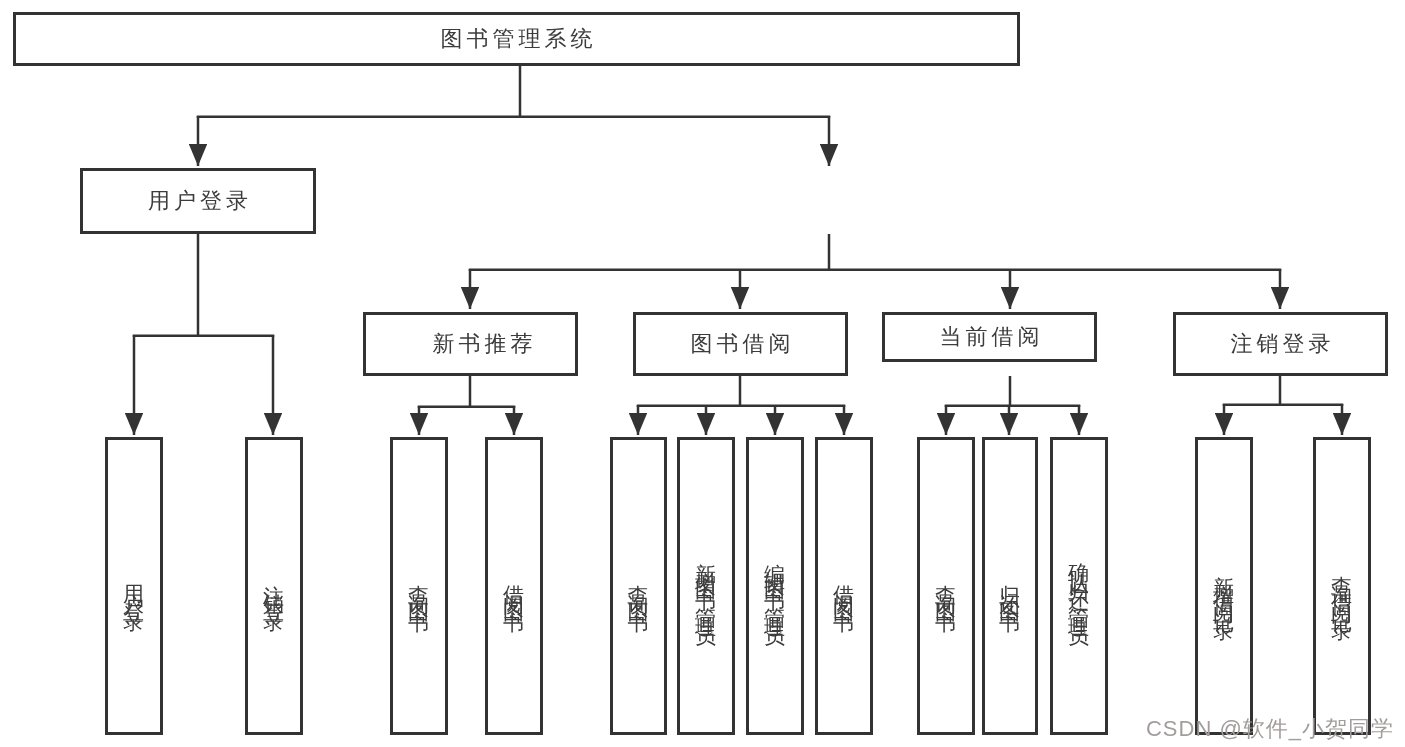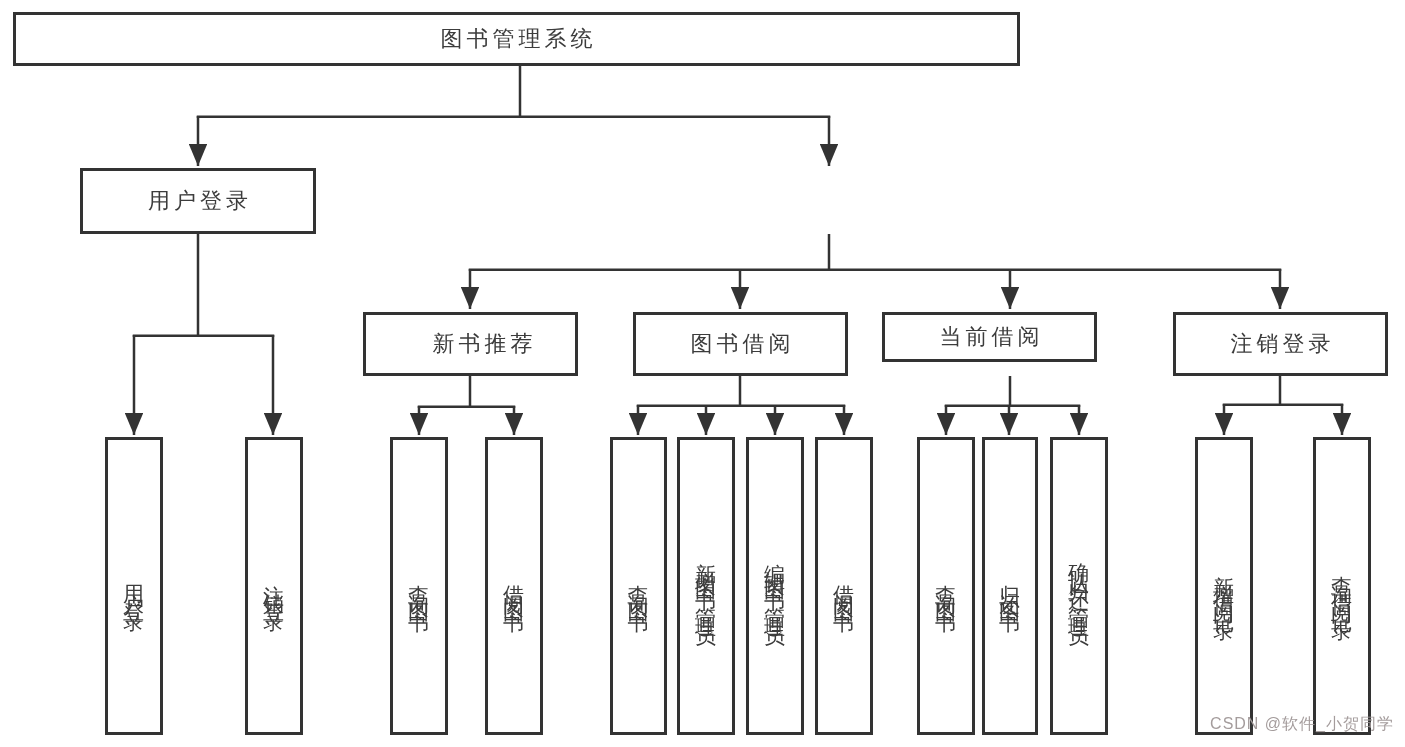--- a/index.html
+++ b/index.html
@@ -71,21 +71,21 @@
   .l-8  { left: 815px; }
   .l-9  { left: 917px; }
   .l-10 { left: 982px; width: 56px; }
   .l-11 { left: 1050px;}
   .l-12 { left: 1195px;}
   .l-13 { left: 1313px;}
   .watermark {
     position: absolute;
     right: 11px;
     top: 714px;
-    font-size: 16px;
+    font-size: 22px;
     letter-spacing: 1px;
     color: #a49c9c;
     z-index: 3;
     white-space: nowrap;
   }
 </style>
 </head>
 <body>
 
 <div class="canvas">

